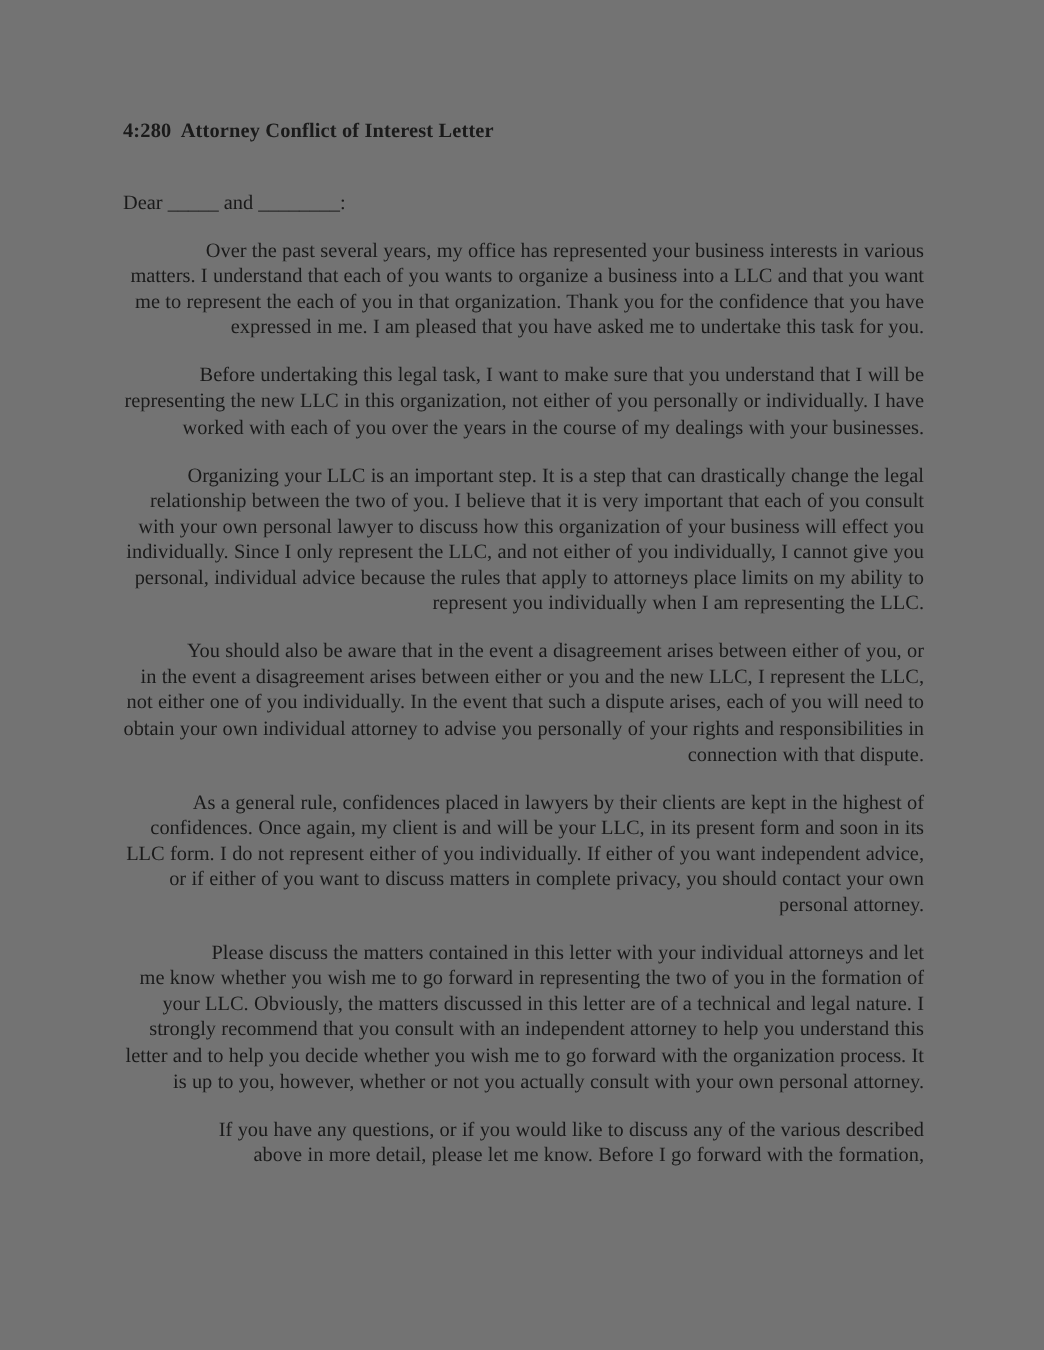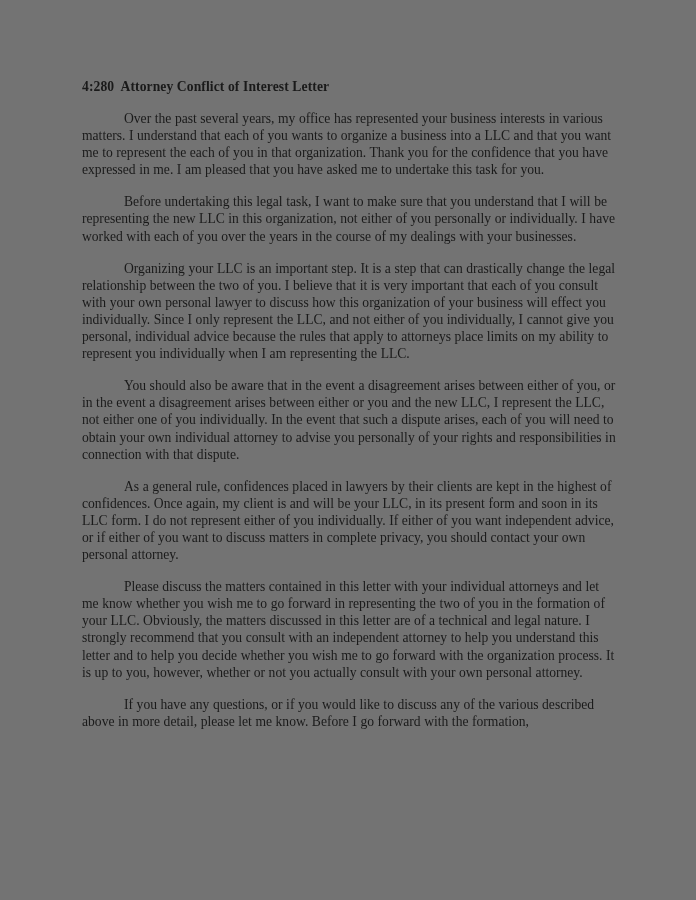--- a/index.html
+++ b/index.html
@@ -39,39 +39,40 @@
     font-size: 13.6px;
     line-height: 17px;
     margin: 31px 0 0 0;
     white-space: pre;
   }
   .body-para {
     font-size: 13.6px;
     line-height: 17.1px;
     margin: 15px 0 0 0;
     text-indent: 42px;
-    text-align: left;
+    text-align: right;
     word-spacing: 0.15px;
   }
   .body-para:first-of-type {
     margin-top: 15px;
   }
   .para-block {
     margin: 0;
     padding: 0;
   }
 </style>
 </head>
 <body>
 
 <div class="page">
   <div class="content">
 
     <h1 class="doc-heading">4:280  Attorney Conflict of Interest Letter</h1>
 
+    <p class="salutation">Dear _____ and ________:</p>
 
     <div class="para-block">
       <p class="body-para">Over the past several years, my office has represented your business interests in various matters. I understand that each of you wants to organize a business into a LLC and that you want me to represent the each of you in that organization. Thank you for the confidence that you have expressed in me. I am pleased that you have asked me to undertake this task for you.</p>
       <p class="body-para">Before undertaking this legal task, I want to make sure that you understand that I will be representing the new LLC in this organization, not either of you personally or individually. I have worked with each of you over the years in the course of my dealings with your businesses.</p>
       <p class="body-para">Organizing your LLC is an important step. It is a step that can drastically change the legal relationship between the two of you. I believe that it is very important that each of you consult with your own personal lawyer to discuss how this organization of your business will effect you individually. Since I only represent the LLC, and not either of you individually, I cannot give you personal, individual advice because the rules that apply to attorneys place limits on my ability to represent you individually when I am representing the LLC.</p>
       <p class="body-para">You should also be aware that in the event a disagreement arises between either of you, or in the event a disagreement arises between either or you and the new LLC, I represent the LLC, not either one of you individually. In the event that such a dispute arises, each of you will need to obtain your own individual attorney to advise you personally of your rights and responsibilities in connection with that dispute.</p>
       <p class="body-para">As a general rule, confidences placed in lawyers by their clients are kept in the highest of confidences. Once again, my client is and will be your LLC, in its present form and soon in its LLC form. I do not represent either of you individually. If either of you want independent advice, or if either of you want to discuss matters in complete privacy, you should contact your own personal attorney.</p>
       <p class="body-para">Please discuss the matters contained in this letter with your individual attorneys and let me know whether you wish me to go forward in representing the two of you in the formation of your LLC. Obviously, the matters discussed in this letter are of a technical and legal nature. I strongly recommend that you consult with an independent attorney to help you understand this letter and to help you decide whether you wish me to go forward with the organization process. It is up to you, however, whether or not you actually consult with your own personal attorney.</p>
       <p class="body-para">If you have any questions, or if you would like to discuss any of the various described above in more detail, please let me know. Before I go forward with the formation,</p>
     </div>

